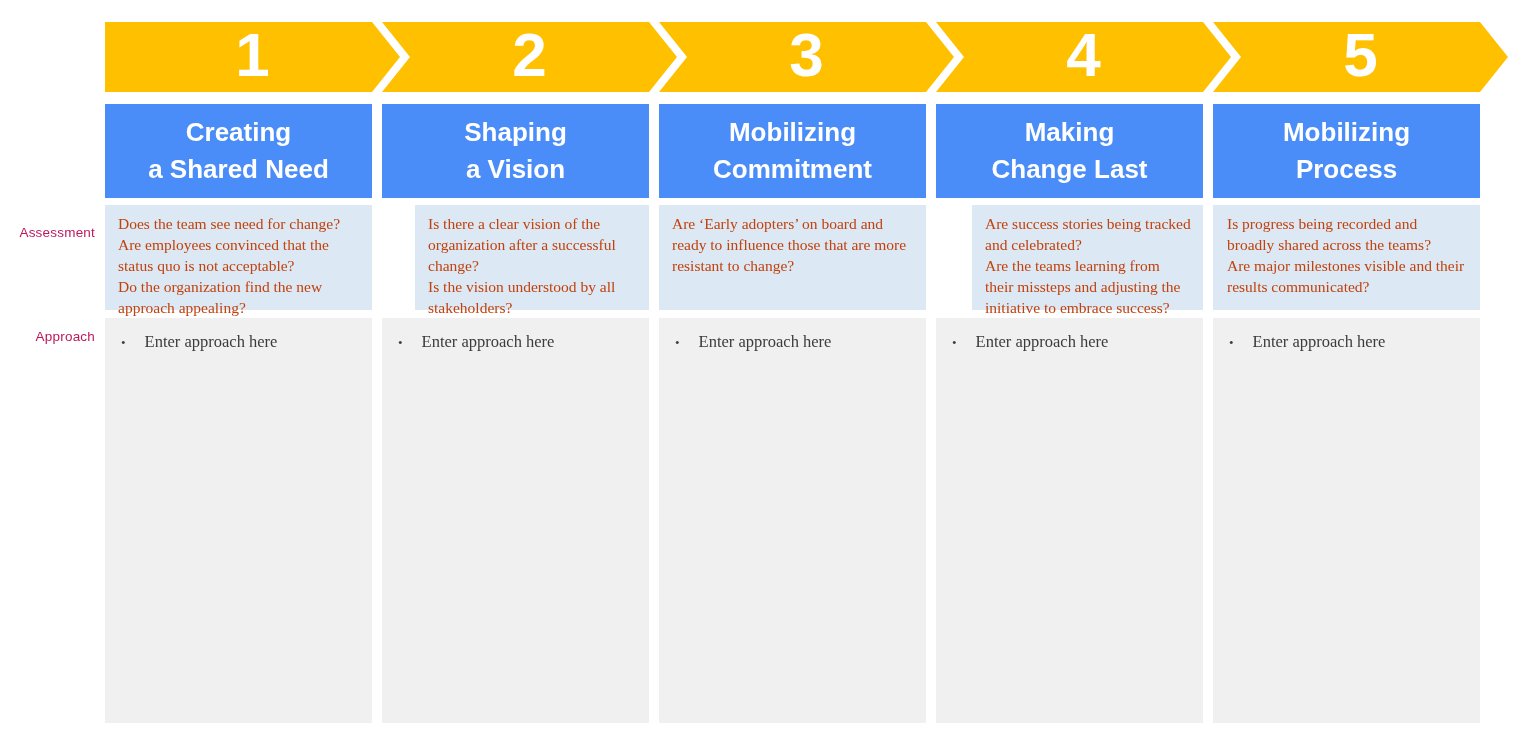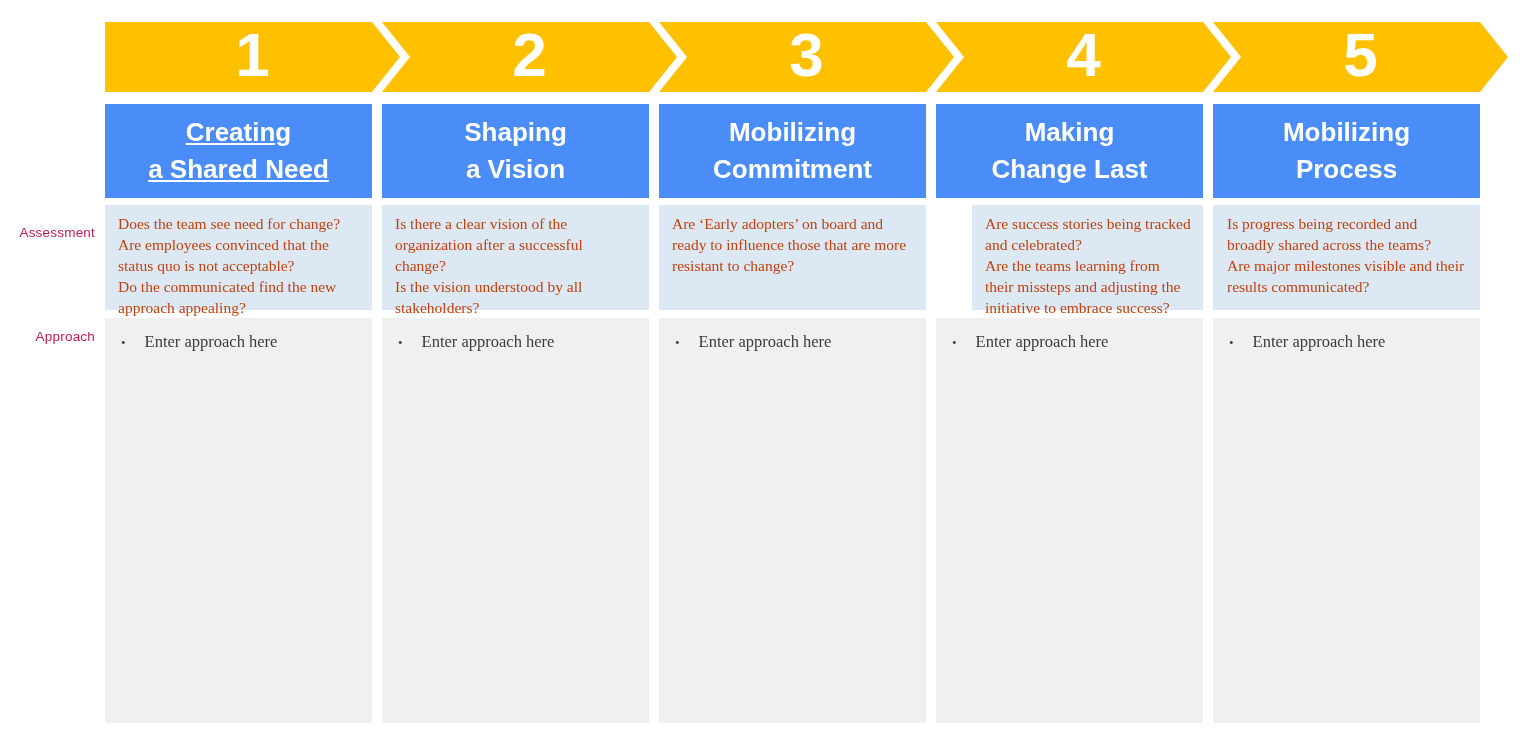--- a/index.html
+++ b/index.html
@@ -100,46 +100,46 @@
 
 <div class="board" id="board">
   <div class="row-label label-assessment">Assessment</div>
   <div class="row-label label-approach">Approach</div>
 
   <div class="chevron" style="grid-area: 1 / 2;">
     <div class="chevron-shape first">
       <span class="chevron-num">1</span>
     </div>
   </div>
-  <div class="header" style="grid-area: 3 / 2; text-decoration: underline;">
+  <div class="header" style="grid-area: 3 / 2;">
     <div>Creating</div>
     <div>a Shared Need</div>
   </div>
   <div class="assessment" style="grid-area: 5 / 2;">
       <div class="question">Does the team see need for change?</div>
       <div class="question">Are employees convinced that the status quo is not acceptable?</div>
-      <div class="question">Do the communicated find the new approach appealing?</div>
+      <div class="question">Do the organization find the new approach appealing?</div>
     </div>
   <div class="approach" style="grid-area: 7 / 2;">
       <div class="bullet-row">
         <span class="bullet">•</span>
         <span class="bullet-text">Enter approach here</span>
       </div>
     </div>
 
   <div class="chevron" style="grid-area: 1 / 3;">
     <div class="chevron-shape">
       <span class="chevron-num">2</span>
     </div>
   </div>
   <div class="header" style="grid-area: 3 / 3;">
     <div>Shaping</div>
     <div>a Vision</div>
   </div>
-  <div class="assessment" style="grid-area: 5 / 3;">
+  <div class="assessment" style="grid-area: 5 / 3; margin-left: 33px;">
       <div class="question">Is there a clear vision of the organization after a successful change?</div>
       <div class="question">Is the vision understood by all stakeholders?</div>
     </div>
   <div class="approach" style="grid-area: 7 / 3;">
       <div class="bullet-row">
         <span class="bullet">•</span>
         <span class="bullet-text">Enter approach here</span>
       </div>
     </div>
 

